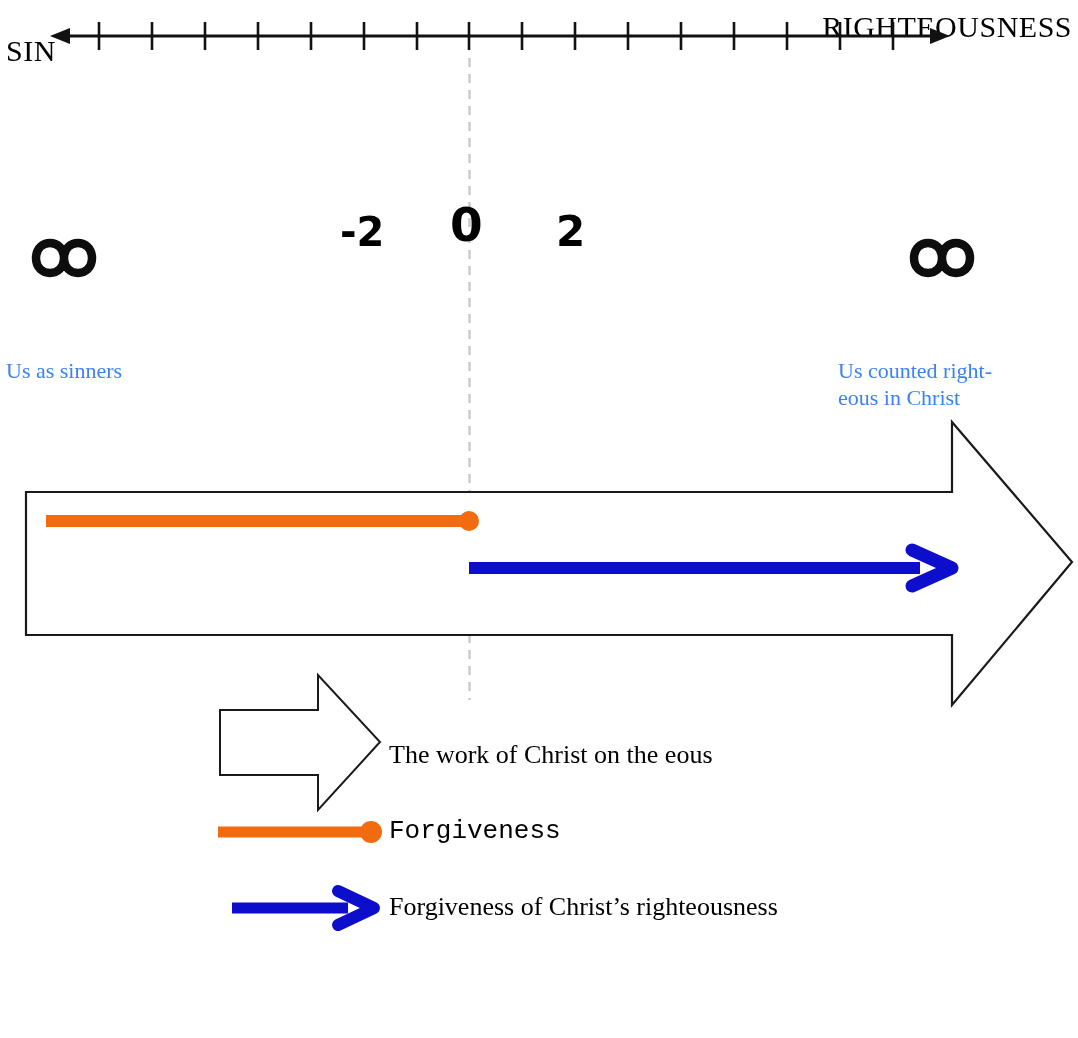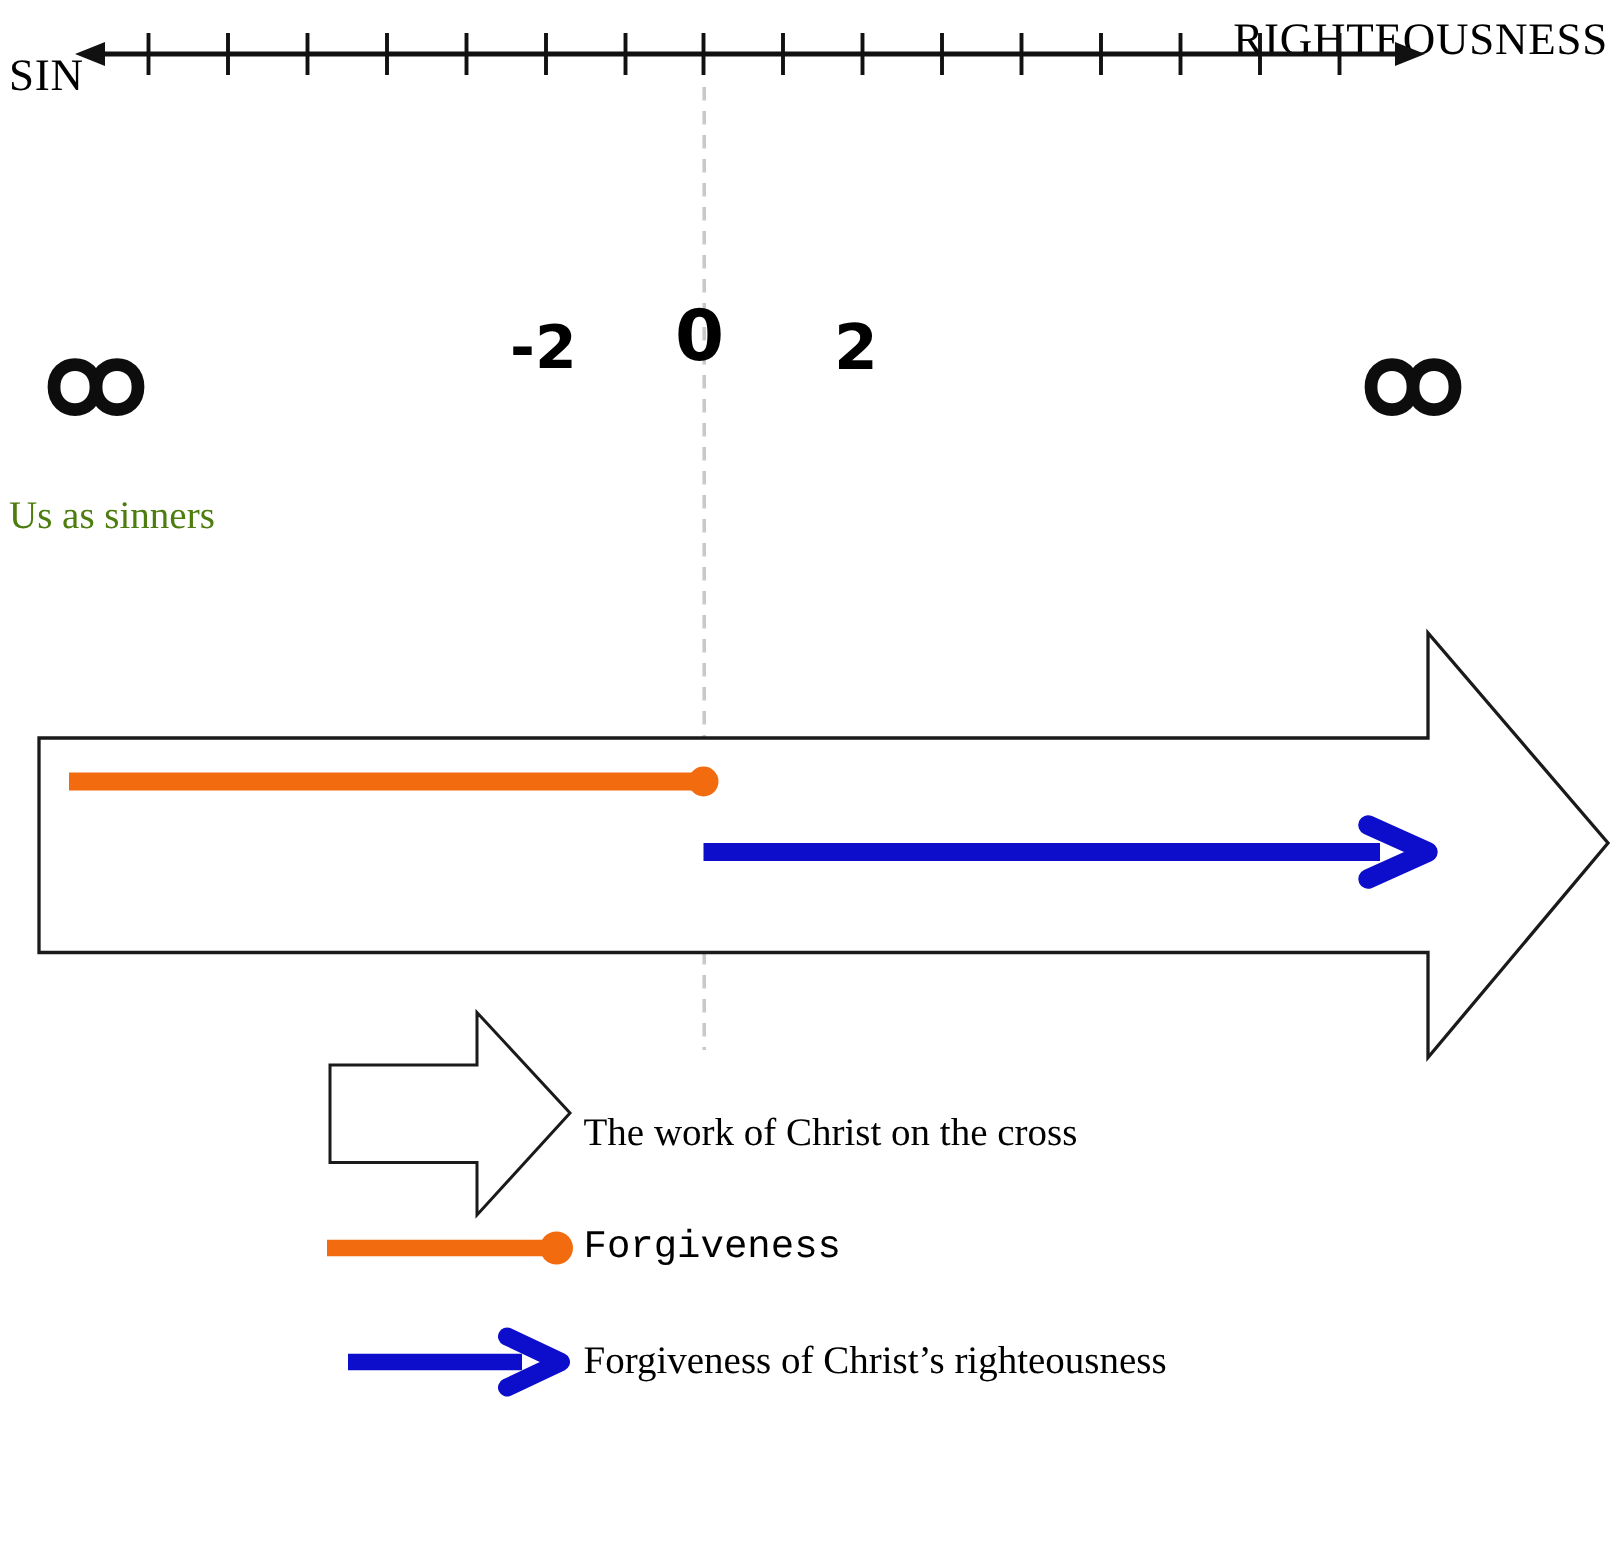--- a/index.html
+++ b/index.html
@@ -46,23 +46,24 @@
   #num-zero { left: 450px; top: 197px; font-size: 47px; }
   #num-two  { left: 556px; top: 207px; font-size: 42px; }
 
   
   #inf-left  { left: 8px;  top: 218px; }
   #inf-right { left: 886px; top: 218px; }
 
   
   .caption {
     font-family: "Liberation Serif", "DejaVu Serif", serif;
-    font-size: 26px;
+    font-size: 22px;
     line-height: 27px;
-    color: #4d7c0f;
+    color: #3b82f6;
+    margin-top: 27px;
   }
   #caption-left  { left: 6px;   top: 330px; }
   #caption-right { left: 838px; top: 330px; width: 230px; }
 
   
   #main-arrow-svg { left: 0; top: 410px; }
 
   
   #legend { left: 0; top: 672px; width: 1078px; height: 280px; }
   .legend-text {
@@ -122,20 +123,22 @@
   <div class="abs axis-number" id="num-two">2</div>
 
   <svg class="abs" id="inf-left" width="112" height="80" viewBox="0 0 112 80">
     <path d="M 28 40 C 28 20, 56 20, 56 40 C 56 60, 84 60, 84 40 C 84 20, 56 20, 56 40 C 56 60, 28 60, 28 40 Z" fill="none" stroke="#0d0d0d" stroke-width="8.5" stroke-linecap="round"></path>
   </svg>
   <svg class="abs" id="inf-right" width="112" height="80" viewBox="0 0 112 80">
     <path d="M 28 40 C 28 20, 56 20, 56 40 C 56 60, 84 60, 84 40 C 84 20, 56 20, 56 40 C 56 60, 28 60, 28 40 Z" fill="none" stroke="#0d0d0d" stroke-width="8.5" stroke-linecap="round"></path>
   </svg>
 
   <div class="abs caption" id="caption-left">Us as sinners</div>
+  <div class="abs caption" id="caption-right" style="white-space:pre-line;">Us counted right-
+eous in Christ</div>
 
   <svg class="abs" id="main-arrow-svg" width="1078" height="310" viewBox="0 0 1078 310">
 
     <path d="M 26 82
              L 952 82
              L 952 12
              L 1072 152
              L 952 295
              L 952 225
              L 26 225 Z" fill="#ffffff" stroke="#1a1a1a" stroke-width="2.2" stroke-linejoin="miter"></path>
@@ -157,19 +160,19 @@
              L 318 103
              L 220 103 Z" fill="#ffffff" stroke="#1a1a1a" stroke-width="2"></path>
 
     <line x1="218" y1="160" x2="364" y2="160" stroke="#F26B0F" stroke-width="11" stroke-linecap="butt"></line>
     <circle cx="371" cy="160" r="11" fill="#F26B0F"></circle>
 
     <line x1="232" y1="236" x2="348" y2="236" stroke="#0D0DCC" stroke-width="11" stroke-linecap="butt"></line>
     <path d="M 338 219 L 374 236 L 338 253" fill="none" stroke="#0D0DCC" stroke-width="12" stroke-linecap="round" stroke-linejoin="round"></path>
   </svg>
 
-  <div class="abs legend-text" id="legend-text-cross">The work of Christ on the cross</div>
+  <div class="abs legend-text" id="legend-text-cross">The work of Christ on the eous</div>
 
   <div class="abs legend-text" id="legend-text-forgiveness">Forgiveness</div>
 
   <div class="abs legend-text" id="legend-text-imputation">Forgiveness of Christ’s righteousness</div>
 
 </div>
 
 </body></html>

